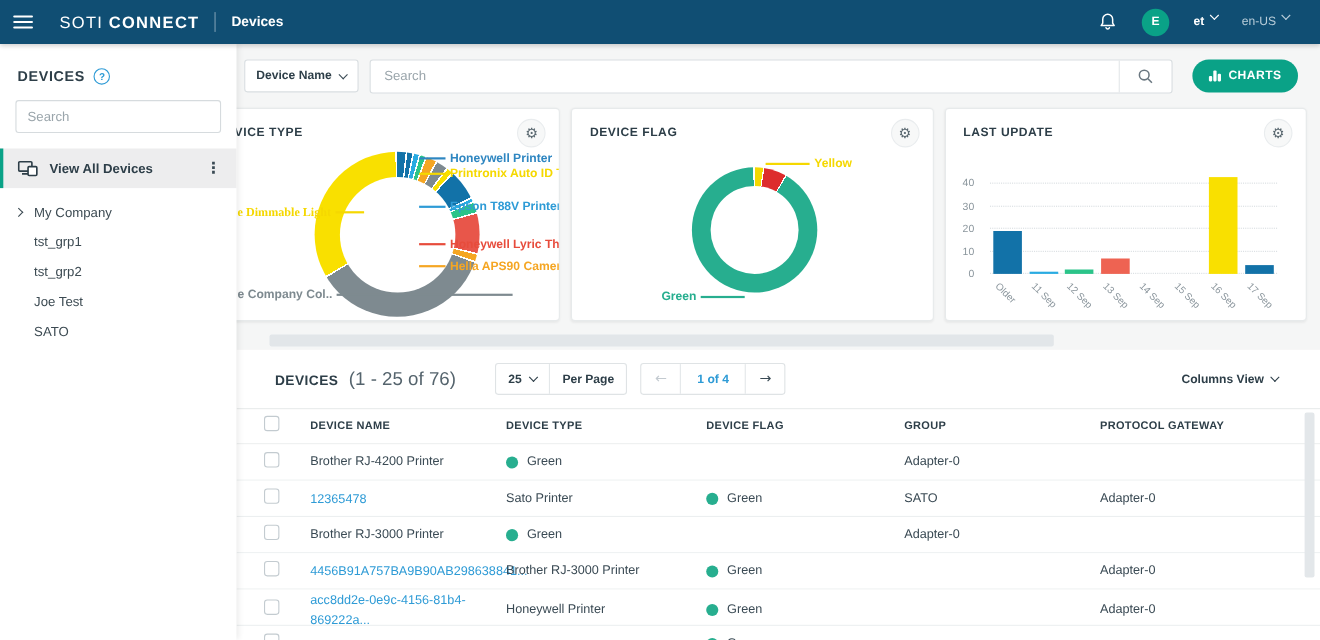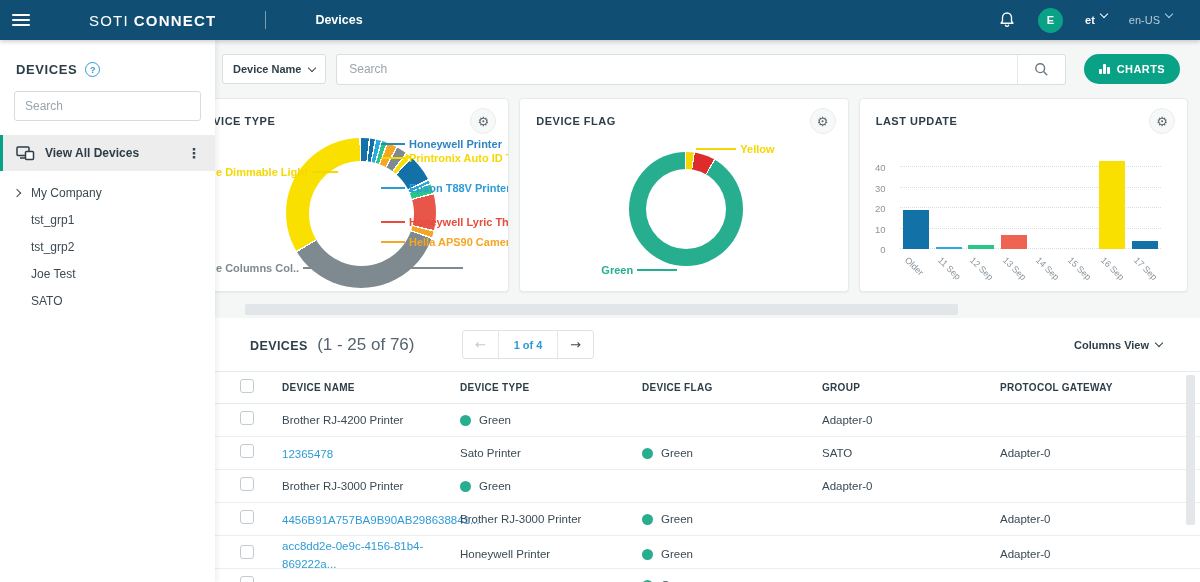--- a/index.html
+++ b/index.html
@@ -1,20 +1,20 @@
 <!DOCTYPE html>
 <html><head>
 <meta charset="utf-8">
 <style>
   * { margin:0; padding:0; box-sizing:border-box; }
   html,body { width:1200px; height:582px; overflow:hidden; font-family:"Liberation Sans", sans-serif; background:#f5f6f6; }
 
   
   .topbar { position:absolute; left:0; top:0; width:1200px; height:40px; background:#104e73; z-index:40;
-            display:flex; align-items:center; box-shadow:0 2px 4px rgba(0,0,0,.18); color:#fff;gap:35px; }
+            display:flex; align-items:center; box-shadow:0 2px 4px rgba(0,0,0,.18); color:#fff; }
   .hamburger { width:18px; height:12px; margin-left:12px; display:flex; flex-direction:column; justify-content:space-between; cursor:pointer; }
   .hamburger span { height:2px; background:#fff; border-radius:1px; }
   .brand { margin-left:24px; font-size:15px; letter-spacing:1.2px; display:flex; align-items:center; gap:5px; }
   .brand .b1 { font-weight:400; } .brand .b2 { font-weight:700; }
   .tb-divider { width:1px; height:18px; background:rgba(255,255,255,.45); margin:0 14px; }
   .page-title { font-size:12.5px; font-weight:700; }
   .tb-right { margin-left:auto; display:flex; align-items:center; gap:22px; padding-right:28px; }
   .bell { width:18px; height:18px; cursor:pointer; }
   .avatar { width:25px; height:25px; border-radius:50%; background:#0aa287; color:#fff; font-size:11px; font-weight:700;
             display:flex; align-items:center; justify-content:center; cursor:pointer; }
@@ -176,26 +176,26 @@
             <span>Epson T88V Printer</span>
           </div>
           <div class="callout" style="left: 200px; top: 117px; color: rgb(231, 76, 60);">
             <span class="dash" style="width: 24px; background: rgb(231, 76, 60);"></span>
             <span>Honeywell Lyric The..</span>
           </div>
           <div class="callout" style="left: 200px; top: 137px; color: rgb(245, 166, 35);">
             <span class="dash" style="width: 24px; background: rgb(245, 166, 35);"></span>
             <span>Hella APS90 Camera</span>
           </div>
-          <div class="callout" style="left: 35px; top: 67px; color: rgb(245, 216, 0);">
+          <div class="callout" style="left: 35px; top: 88px; color: rgb(245, 216, 0); font-family: Liberation Serif, serif;">
             <span>e Dimmable Light</span>
             <span class="dash" style="width: 26px; background: rgb(245, 216, 0);"></span>
           </div>
           <div class="callout" style="left: 35px; top: 163px; color: rgb(126, 138, 144);">
-            <span>e Columns Col..</span>
+            <span>e Company Col..</span>
             <span class="dash" style="width: 160px; background: rgb(126, 138, 144);"></span>
           </div>
         </div>
     </div>
 
     <div class="card" id="card-flag">
       <div class="card-head">
         <span class="card-title">DEVICE FLAG</span>
         <button class="gear-btn">⚙</button>
       </div>
@@ -267,20 +267,28 @@
   </div>
 
   <div class="hscroll"></div>
 
   <div class="table-panel">
     <div class="table-toolbar">
       <div class="tt-left">
         <span class="tt-title">DEVICES</span>
         <span class="tt-count">(1 - 25 of 76)</span>
       </div>
+      <div class="pp-control">
+        <span class="pp-num">
+          <span>25</span>
+          <i class="chev"></i>
+        </span>
+        <span class="pp-sep"></span>
+        <span class="pp-label">Per Page</span>
+      </div>
       <div class="pager">
         <button class="pg-btn pg-prev">←</button>
         <span class="pg-ind">1 of 4</span>
         <button class="pg-btn pg-next">→</button>
       </div>
       <div class="columns-view">
         <span>Columns View</span>
         <i class="chev"></i>
       </div>
     </div>

